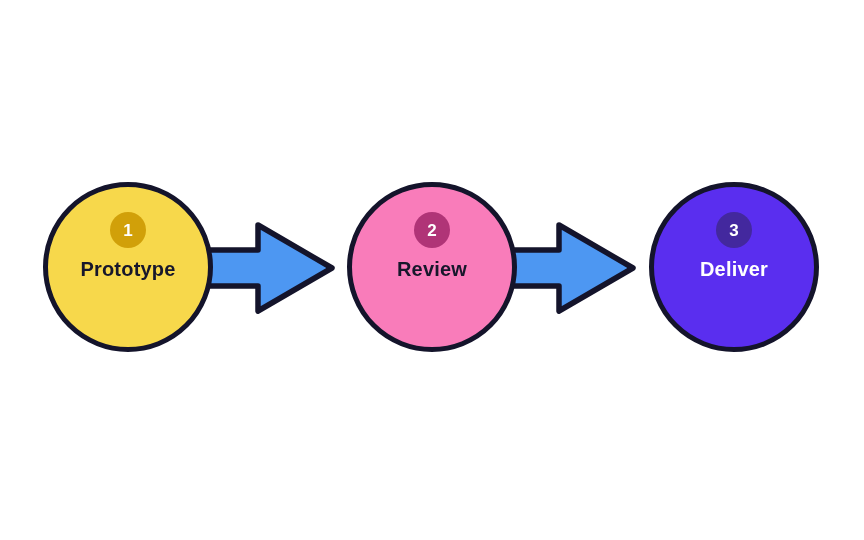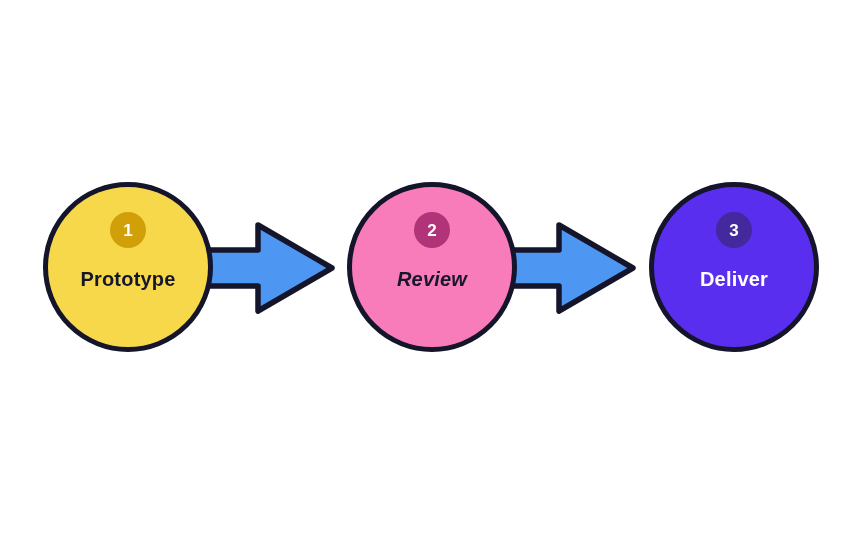--- a/index.html
+++ b/index.html
@@ -43,21 +43,21 @@
     height: 36px;
     border-radius: 50%;
     display: flex;
     align-items: center;
     justify-content: center;
     font-size: 17px;
     font-weight: 700;
     line-height: 1;
   }
   .label {
-    margin-top: 19px;
+    margin-top: 9px;
     font-size: 20px;
     font-weight: 700;
     letter-spacing: 0.2px;
     line-height: 24px;
     white-space: nowrap;
   }
   .arrow {
     position: absolute;
     top: 218px;
     display: block;
@@ -79,21 +79,21 @@
   <div class="node" style="left: 43px; background-color: rgb(247, 216, 75); border-color: rgb(20, 20, 43);">
     <div class="node-inner">
       <div class="badge" style="background-color: rgb(209, 160, 9); color: rgb(255, 255, 255);">1</div>
       <div class="label" style="color: rgb(23, 23, 43);">Prototype</div>
     </div>
   </div>
 
   <div class="node" style="left: 347px; background-color: rgb(249, 124, 186); border-color: rgb(20, 20, 43);">
     <div class="node-inner">
       <div class="badge" style="background-color: rgb(176, 52, 119); color: rgb(255, 255, 255);">2</div>
-      <div class="label" style="color: rgb(23, 23, 43); font-style: italic;">Review</div>
+      <div class="label" style="color: rgb(23, 23, 43);">Review</div>
     </div>
   </div>
 
   <div class="node" style="left: 649px; background-color: rgb(90, 46, 239); border-color: rgb(20, 20, 43);">
     <div class="node-inner">
       <div class="badge" style="background-color: rgb(67, 40, 158); color: rgb(255, 255, 255);">3</div>
       <div class="label" style="color: rgb(255, 255, 255); text-align: right;">Deliver</div>
     </div>
   </div>
 

